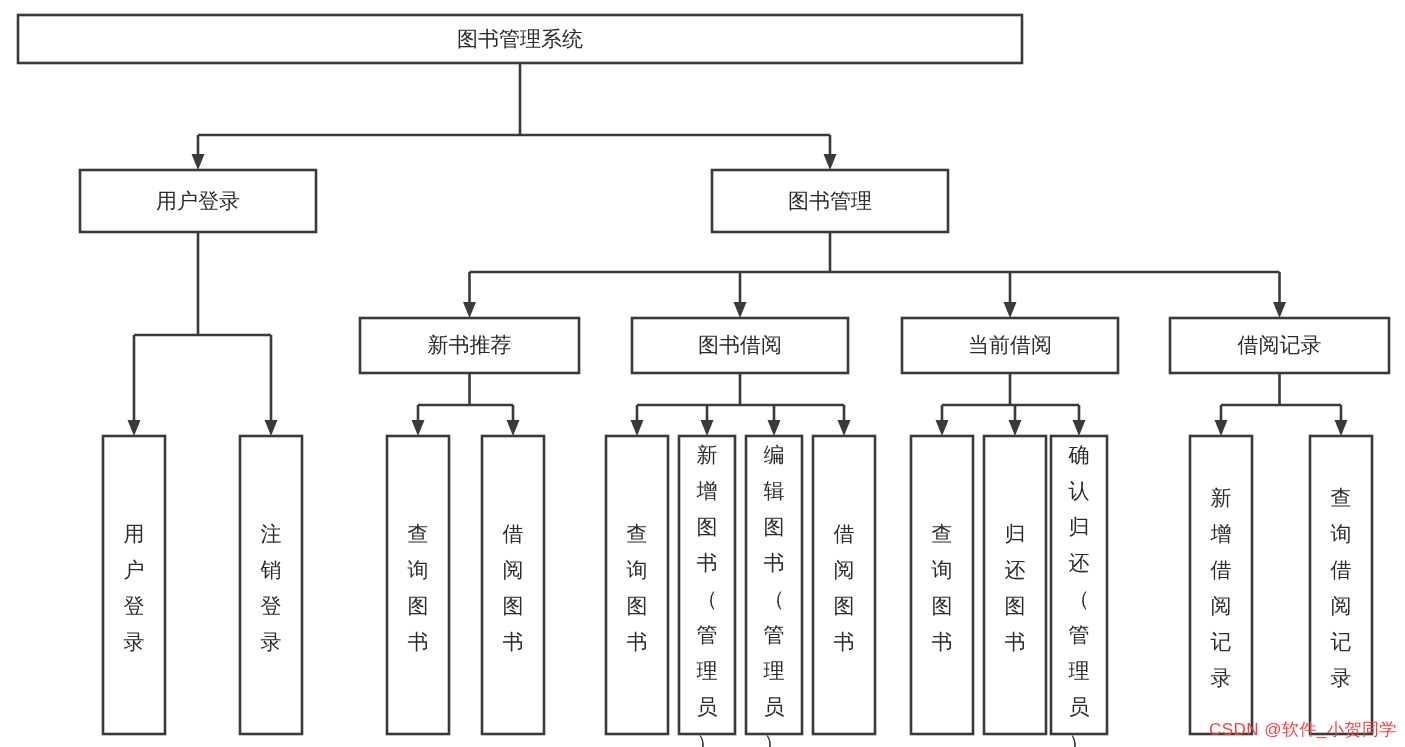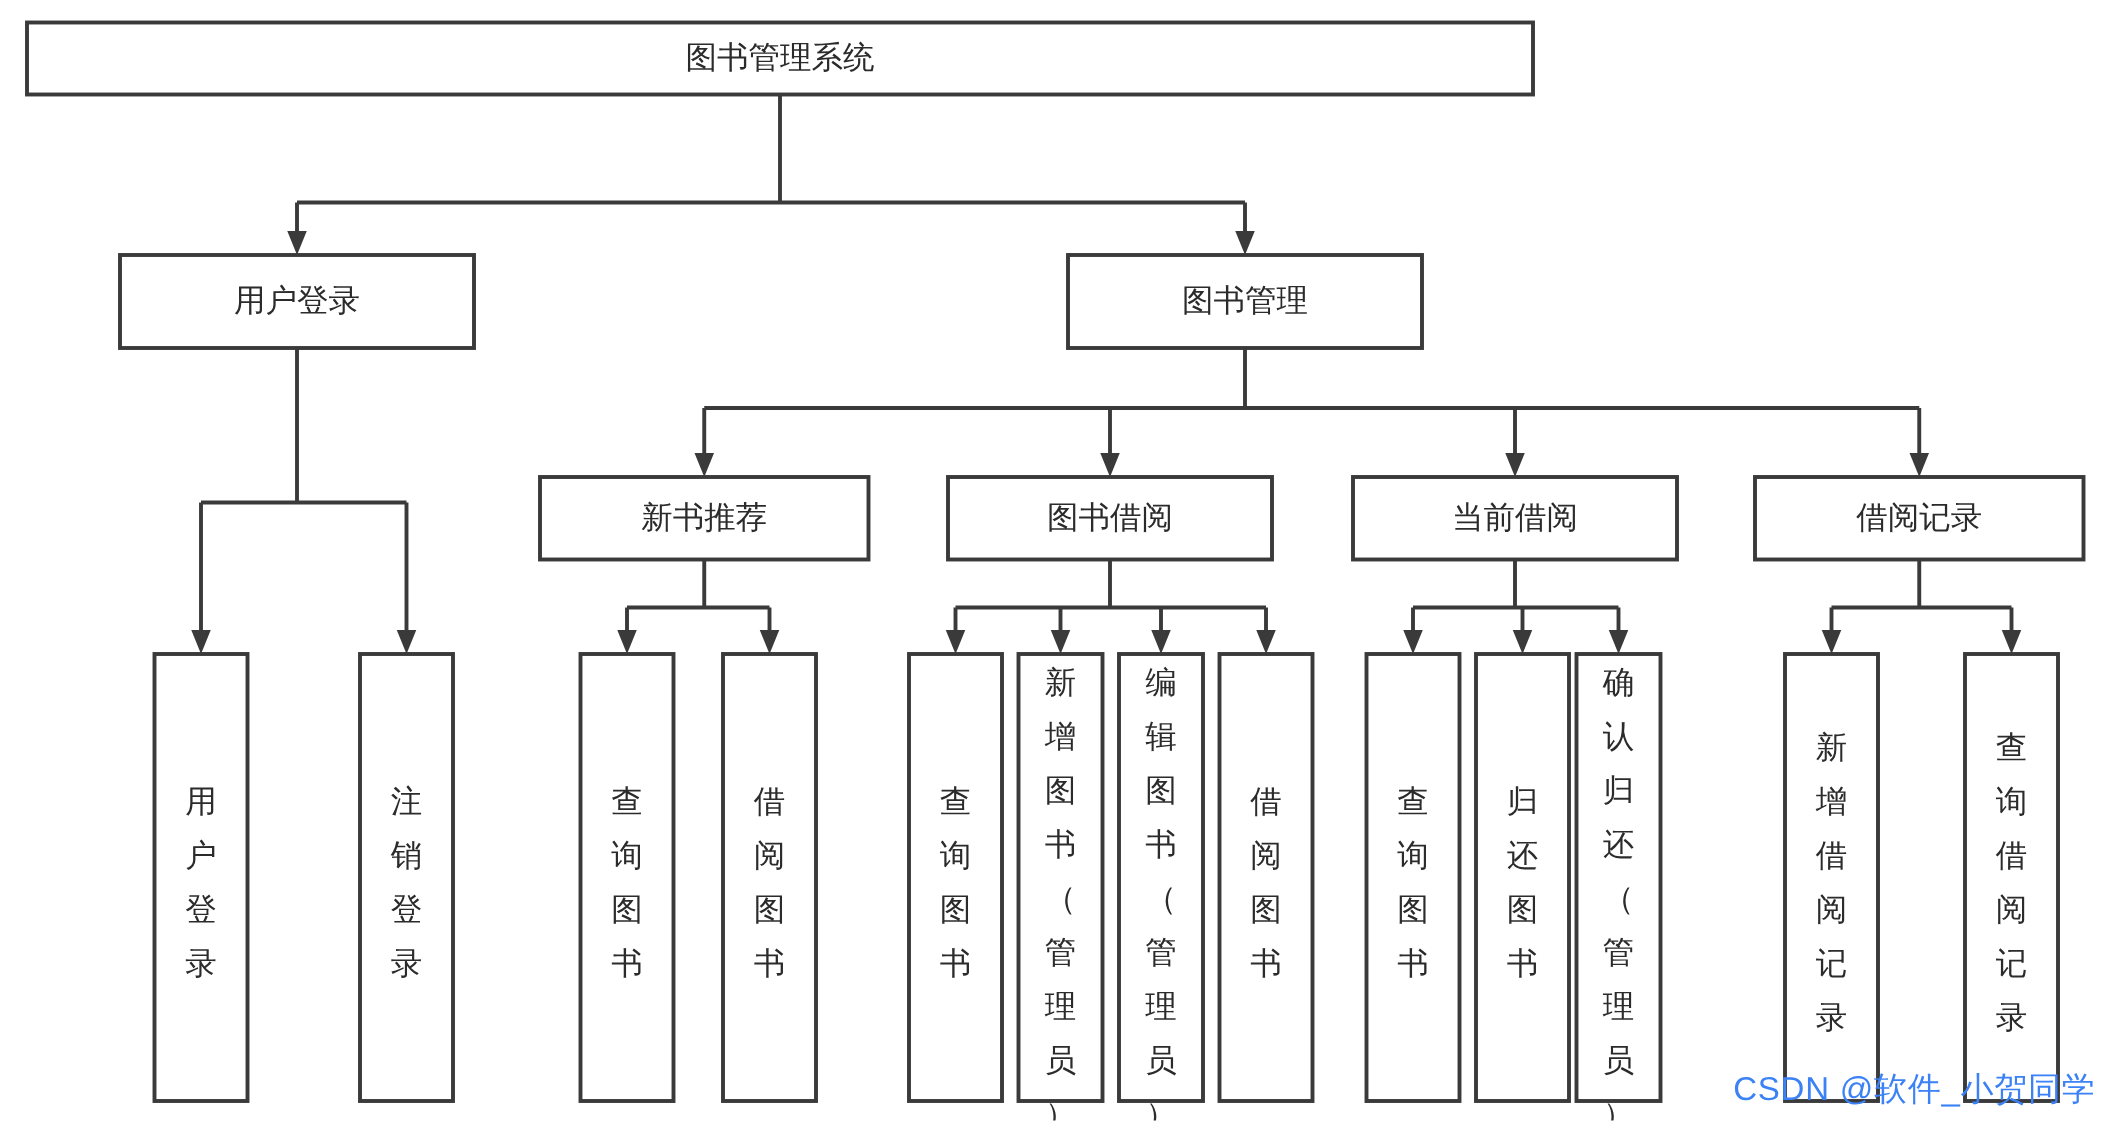--- a/index.html
+++ b/index.html
@@ -48,22 +48,22 @@
     fill: #2b2b2b;
     font-family: "Liberation Sans", "DejaVu Sans", sans-serif;
     font-size: 21px;
     text-anchor: middle;
   }
   .watermark {
     position: absolute;
     right: 8px;
     bottom: 6px;
     font-family: "Liberation Sans", "DejaVu Sans", sans-serif;
-    font-size: 22px;
-    color: #3b82f6;
+    font-size: 17px;
+    color: #ef4444;
     letter-spacing: 0.5px;
     white-space: nowrap;
     user-select: none;
   }
 </style>
 </head>
 <body>
 
 <svg id="diagram" viewBox="0 0 1405 747">
   <g id="edges-layer">

